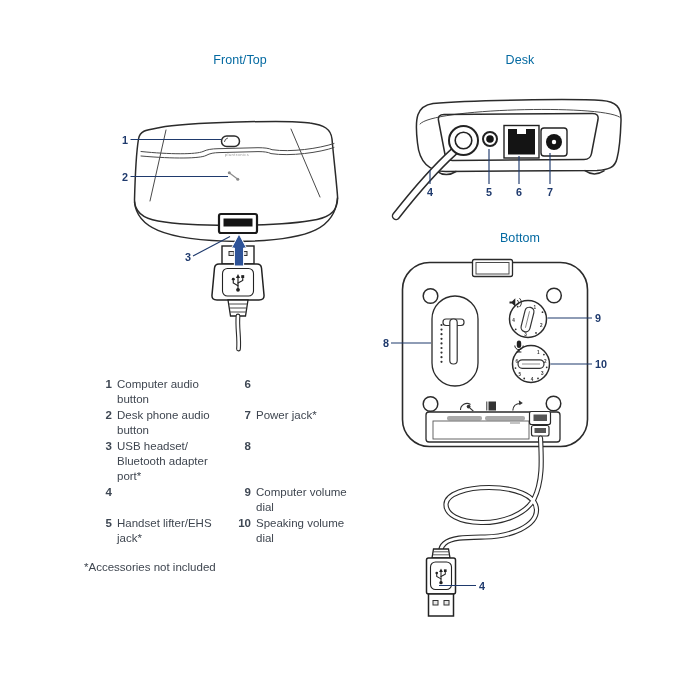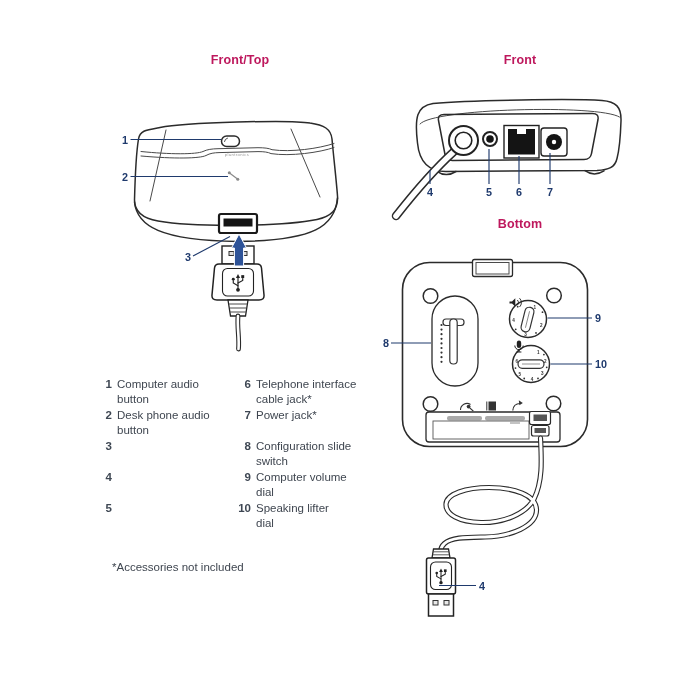--- a/index.html
+++ b/index.html
@@ -1,45 +1,45 @@
 <!DOCTYPE html>
 <html><head>
 <meta charset="utf-8">
 <style>
   html,body{margin:0;padding:0;background:#fff;}
   .page{position:relative;width:700px;height:700px;background:#fff;overflow:hidden;
         font-family:"Liberation Sans",sans-serif;color:#3f4650;}
   svg{position:absolute;left:0;top:0;font-family:"Liberation Sans",sans-serif;}
-  .vtitle{position:absolute;font-size:12.5px;font-weight:700;color:#be185d;letter-spacing:.1px;}
+  .vtitle{position:absolute;font-size:12.5px;font-weight:400;color:#0369a1;letter-spacing:.1px;}
   .t-front{left:180px;top:53px;width:120px;text-align:center;}
   .t-back{left:460px;top:53px;width:120px;text-align:center;}
-  .t-bottom{left:460px;top:217px;width:120px;text-align:center;}
+  .t-bottom{left:460px;top:231px;width:120px;text-align:center;}
   .legend{position:absolute;left:96px;top:377px;display:grid;
           grid-template-columns:123px 140px;column-gap:16px;row-gap:1px;
           font-size:11.5px;line-height:15px;color:#3f4650;}
   .li{display:flex;align-items:flex-start;}
   .num{min-width:16px;text-align:right;margin-right:5px;font-weight:700;color:#3e4753;}
   .txt{white-space:pre-line;}
-  .footnote{position:absolute;left:112px;top:561px;font-size:11.5px;color:#3f4650;}
+  .footnote{position:absolute;left:84px;top:561px;font-size:11.5px;color:#3f4650;}
   
   .ink{stroke:#2b2b2b;fill:none;stroke-width:1.5;stroke-linecap:round;stroke-linejoin:round;}
   .ink-thin{stroke:#4a4a4a;fill:none;stroke-width:1;stroke-linecap:round;}
   .wfill{fill:#fff;}
   .lead{stroke:#1f3a6d;stroke-width:1.15;fill:none;}
   .co{fill:#1f3a6d;font-size:10.8px;font-weight:600;}
   .dn{fill:#333;font-size:4.6px;font-weight:600;text-anchor:middle;}
   .dark{fill:#141414;}
 </style>
 </head>
 <body>
 
 <div class="page">
 
   <div class="vtitle t-front">Front/Top</div>
-  <div class="vtitle t-back">Front</div>
+  <div class="vtitle t-back">Desk</div>
   <div class="vtitle t-bottom">Bottom</div>
 
   <svg width="700" height="700" viewBox="0 0 700 700">
     <defs>
       <g id="usb-trident" stroke="#222" fill="none" stroke-width="1.1" stroke-linecap="round">
         <path d="M0,7 L0,-5.5"></path>
         <path d="M-2,-4.2 L0,-8 L2,-4.2 Z" fill="#222" stroke="none"></path>
         <path d="M0,3 L-4.5,0.5 L-4.5,-1.8"></path>
         <circle cx="-4.5" cy="-3.2" r="1.4" fill="#222" stroke="none"></circle>
         <path d="M0,0.5 L4.5,-2 L4.5,-3.8"></path>
@@ -263,52 +263,53 @@
   </svg>
 
   <div class="legend">
     <div class="li">
         <span class="num">1</span>
         <span class="txt">Computer audio
 button</span>
       </div>
     <div class="li">
         <span class="num">6</span>
-        <span class="txt">Telephone interface
-cable jack*</span>
       </div>
     <div class="li">
         <span class="num">2</span>
         <span class="txt">Desk phone audio
 button</span>
       </div>
     <div class="li">
         <span class="num">7</span>
         <span class="txt">Power jack*</span>
       </div>
     <div class="li">
         <span class="num">3</span>
+        <span class="txt">USB headset/
+Bluetooth adapter
+port*</span>
       </div>
     <div class="li">
         <span class="num">8</span>
-        <span class="txt">Configuration slide
-switch</span>
       </div>
     <div class="li">
         <span class="num">4</span>
       </div>
     <div class="li">
         <span class="num">9</span>
         <span class="txt">Computer volume
 dial</span>
       </div>
     <div class="li">
         <span class="num">5</span>
+        <span class="txt">Handset lifter/EHS
+jack*</span>
       </div>
     <div class="li">
         <span class="num">10</span>
-        <span class="txt">Speaking lifter
+        <span class="txt">Speaking volume
 dial</span>
       </div>
   </div>
 
   <div class="footnote">*Accessories not included</div>
 </div>
 
 </body></html>

